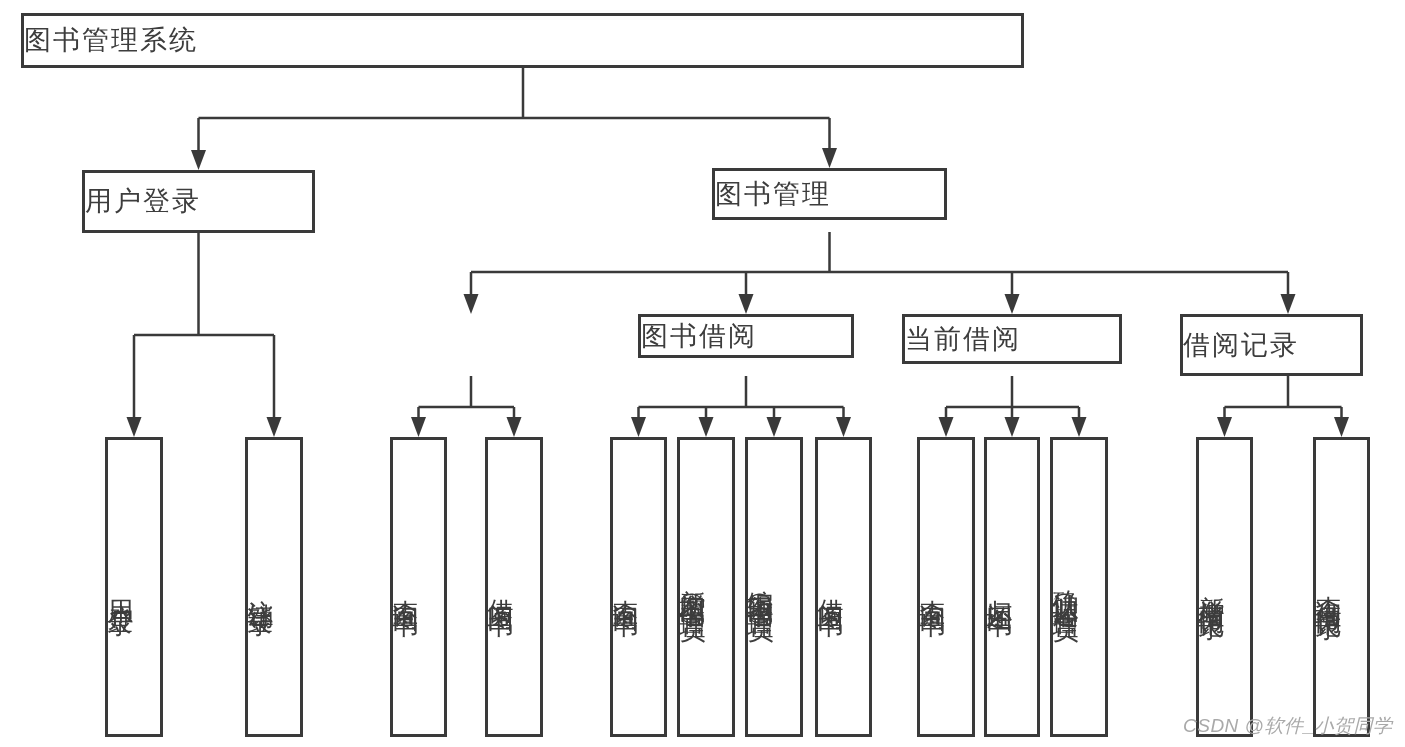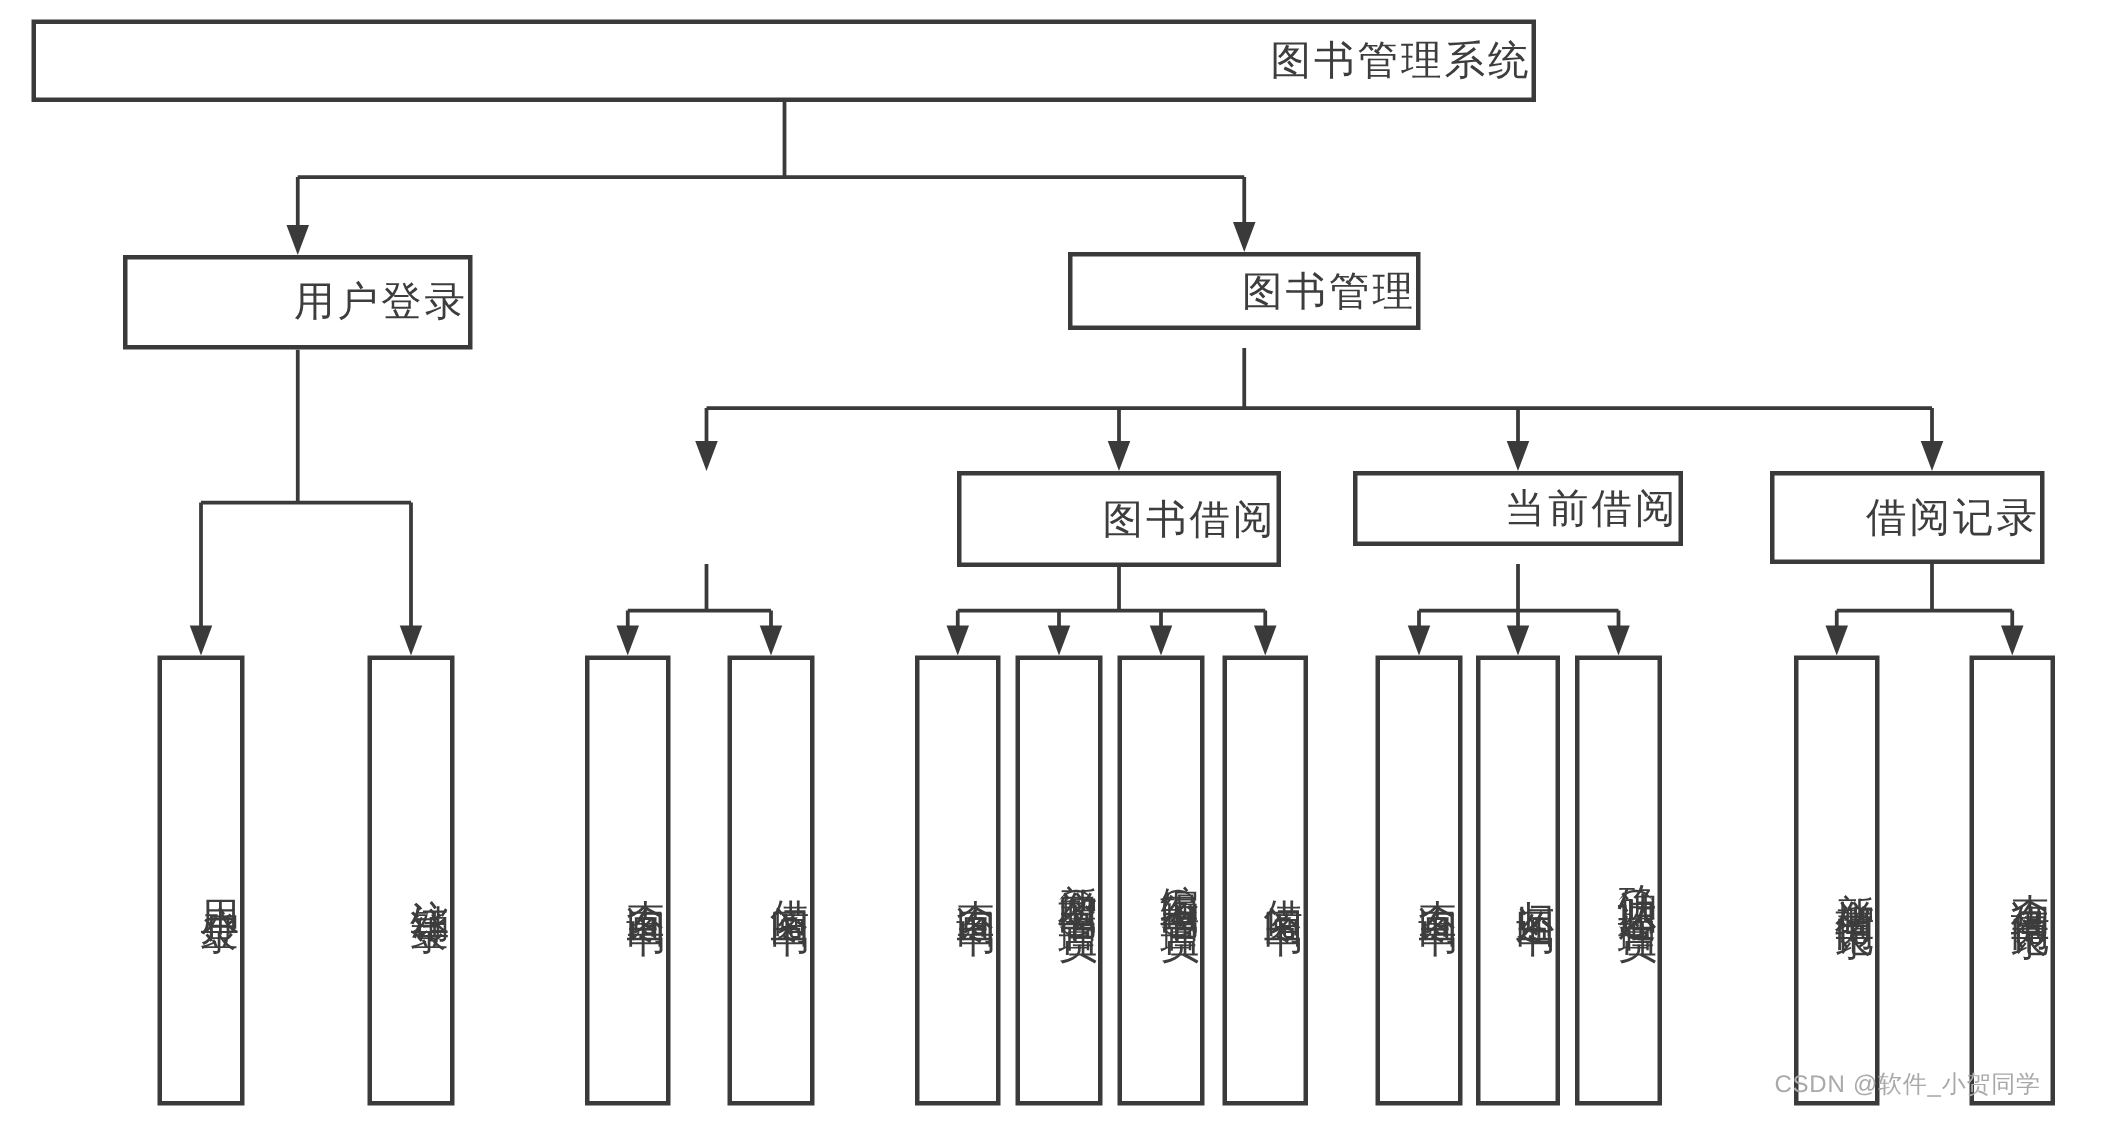--- a/index.html
+++ b/index.html
@@ -4,28 +4,28 @@
 <style>
   :root{
     --line:#3a3a3a; --text:#3d3d3d; --wm:#a9a9a9; --bg:#ffffff;
   }
   *{ box-sizing:border-box; margin:0; padding:0; }
   html,body{ width:1405px; height:747px; background:var(--bg); overflow:hidden;
     font-family:"Liberation Sans","DejaVu Sans",sans-serif; }
   .canvas{ position:relative; width:1405px; height:747px; background:var(--bg); }
   .wires{ position:absolute; left:0; top:0; }
   .box{ position:absolute; border:3px solid var(--line); background:#fff;
-        display:flex; align-items:center; justify-content:flex-end; }
+        display:flex; align-items:center; justify-content:flex-start; }
   .lbl{ color:var(--text); font-size:27px; letter-spacing:2px; line-height:1;
         white-space:nowrap; }
   .v .lbl{ writing-mode:vertical-rl; text-orientation:mixed;
            font-size:26px; letter-spacing:4px; }
   .watermark{ position:absolute; left:1183px; top:713px; z-index:5;
-              font-size:16px; letter-spacing:0.5px; color:var(--wm);
-              white-space:nowrap; }
+              font-size:19px; letter-spacing:0.5px; color:var(--wm);
+              white-space:nowrap;font-style:italic; }
 </style>
 </head>
 <body>
 
 <div class="canvas">
 
   <svg class="wires" id="wires" width="1405" height="747" viewBox="0 0 1405 747">
       <path d="M 523 68 L 523 118 M 198.5 118 L 829.5 118 M 198.5 118 L 198.5 154 M 829.5 118 L 829.5 152" stroke="#3a3a3a" stroke-width="2.5" fill="none"></path>
       <polygon points="191,150 206,150 198.5,170" fill="#3a3a3a"></polygon>
       <polygon points="822,148 837,148 829.5,168" fill="#3a3a3a"></polygon>
@@ -58,21 +58,21 @@
     <span class="lbl">图书管理系统</span>
   </div>
 
   <div class="box h" style="left:82px;top:170px;width:233px;height:63px">
     <span class="lbl">用户登录</span>
   </div>
   <div class="box h" style="left:712px;top:168px;width:235px;height:52px">
     <span class="lbl">图书管理</span>
   </div>
 
-  <div class="box h" style="left:638px;top:314px;width:216px;height:64px">
+  <div class="box h" style="left:638px;top:314px;width:216px;height:44px">
     <span class="lbl">图书借阅</span>
   </div>
   <div class="box h" style="left:902px;top:314px;width:220px;height:50px">
     <span class="lbl">当前借阅</span>
   </div>
   <div class="box h" style="left:1180px;top:314px;width:183px;height:62px">
     <span class="lbl">借阅记录</span>
   </div>
 
   <div class="box v" style="left:105px;top:437px;width:58px;height:300px">

